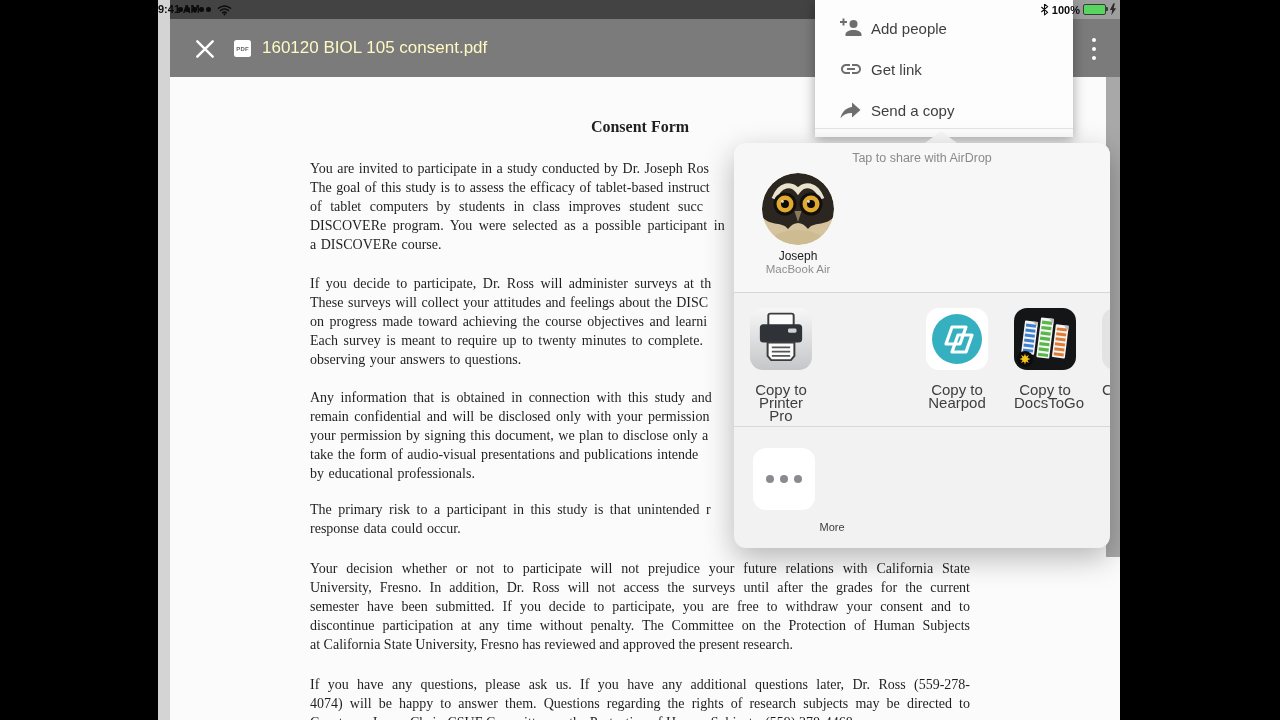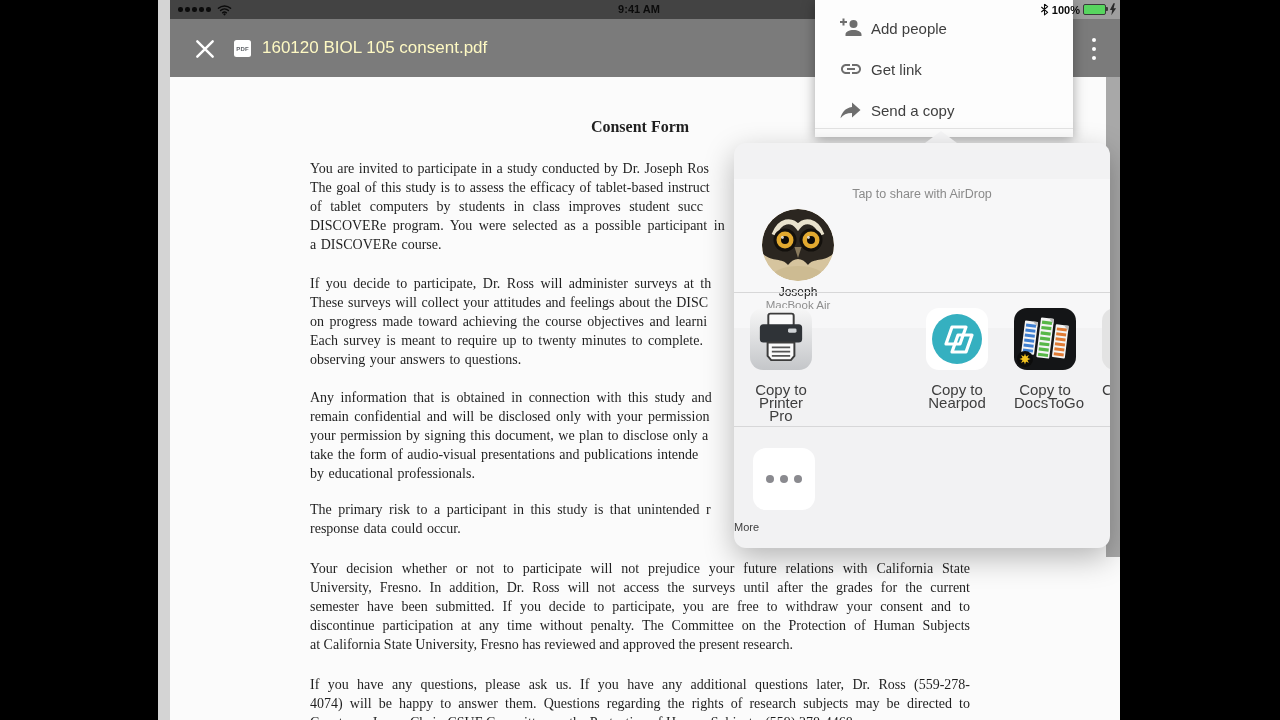--- a/index.html
+++ b/index.html
@@ -7,21 +7,21 @@
   #frame{position:relative;width:1280px;height:720px;background:#000;}
   #screen{position:absolute;left:158px;top:0;width:962px;height:720px;background:#fbfbfb;overflow:hidden;}
   
   .gutter{position:absolute;left:0;top:0;width:12px;height:720px;background:#d4d4d4;}
   
   .statusbar{position:absolute;left:12px;top:0;width:645px;height:19px;background:#434343;z-index:1;}
   .status-right-bg{position:absolute;left:915px;top:0;width:47px;height:19px;background:#9e9e9e;z-index:1;}
   .status-left{position:absolute;left:8px;top:0;height:19px;display:flex;align-items:center;gap:2px;}
   .sigdots{display:flex;gap:2.5px;margin-right:4px;}
   .sigdots i{width:4.5px;height:4.5px;border-radius:50%;background:#0b0b0b;}
-  .status-time{position:absolute;left:0;top:0;width:962px;height:19px;line-height:19px;text-align:center;
+  .status-time{position:absolute;left:0;top:0;width:962px;height:19px;line-height:19px;
     font-size:11px;font-weight:600;color:#0b0b0b;z-index:2;pointer-events:none;}
   .status-right{position:absolute;right:3px;top:0;height:19px;display:flex;align-items:center;gap:3px;z-index:9;}
   .status-right .pct{font-size:11px;font-weight:600;color:#0b0b0b;}
   .batt{position:relative;width:21px;height:9.5px;border:1px solid #3a3a3a;border-radius:2px;background:#57d55f;}
   .batt:after{content:"";position:absolute;right:-3px;top:2px;width:1.8px;height:4px;background:#3a3a3a;border-radius:0 1px 1px 0;}
   
   .toolbar{position:absolute;left:12px;top:19px;width:950px;height:58px;background:#7b7b7b;z-index:1;}
   .tb-close{position:absolute;left:24px;top:19px;width:22px;height:22px;cursor:pointer;}
   .pdf-badge{position:absolute;left:64px;top:21px;width:17px;height:17px;background:#fff;border-radius:2.5px;
     display:flex;align-items:center;justify-content:center;font-size:6px;font-weight:700;color:#5f6368;letter-spacing:.2px;}
@@ -45,39 +45,39 @@
     box-shadow:0 3px 12px rgba(0,0,0,.35);}
   .menu-item{position:absolute;left:0;width:258px;height:40px;display:flex;align-items:center;cursor:pointer;}
   .menu-item .mi-icon{width:24px;height:24px;margin-left:24px;flex:none;}
   .menu-item .mi-label{margin-left:8px;font-size:15px;color:#3f3f3f;}
   .menu-div{position:absolute;left:0;top:128px;width:258px;height:1px;background:#e4e4e4;}
   
   .arrow{position:absolute;left:767px;top:131px;width:0;height:0;z-index:6;
     border-left:16px solid transparent;border-right:16px solid transparent;border-bottom:12px solid #f7f7f8;}
   .sheet{position:absolute;left:576px;top:143px;width:376px;height:405px;background:#f2f2f3;border-radius:12px;
     overflow:hidden;z-index:6;box-shadow:0 10px 30px rgba(0,0,0,.28);}
-  .airdrop{position:absolute;left:0;top:0;width:376px;height:149px;background:#f7f7f8;margin-top:36px;}
+  .airdrop{position:absolute;left:0;top:0;width:376px;height:149px;background:#f7f7f8;}
   .ad-hint{position:absolute;left:0;top:8px;width:376px;text-align:center;font-size:12.5px;color:#8a8a8a;}
   .ad-target{position:absolute;left:14px;top:30px;width:100px;text-align:center;cursor:pointer;}
   .ad-avatar{width:72px;height:72px;border-radius:50%;margin:0 auto;overflow:hidden;display:block;}
   .ad-name{margin-top:4px;font-size:12px;color:#1c1c1c;}
   .ad-device{font-size:11.5px;color:#8e8e8e;}
   .sheet-div{position:absolute;left:0;width:376px;height:1px;background:#d7d7d8;}
   .app{position:absolute;top:165px;width:62px;text-align:center;cursor:pointer;}
   .app .tile{width:62px;height:62px;border-radius:13px;margin:0 auto;position:relative;overflow:hidden;}
   .app .al{margin-top:13px;font-size:15px;line-height:13px;color:#3e3e3e;}
   .tile-printer{background:linear-gradient(180deg,#f7f7f7,#c4c6c9);}
   .tile-acrobat{background:linear-gradient(180deg,#ef2e2e,#cf121c);}
   .tile-nearpod{background:#fff;}
   .tile-dtg{background:#141517;}
   .tile-partial{background:#e3e3e3;}
   .more-tile{position:absolute;left:19px;top:305px;width:62px;height:62px;border-radius:13px;background:#fff;
     display:flex;align-items:center;justify-content:center;gap:6px;cursor:pointer;}
   .more-tile i{width:8px;height:8px;border-radius:50%;background:#8a8a8f;}
-  .more-label{position:absolute;left:0px;top:378px;width:100px;font-size:11px;color:#3e3e3e;}
+  .more-label{position:absolute;left:0px;top:378px;width:100px;text-align:center;font-size:11px;color:#3e3e3e;padding-left:48px;}
 </style>
 </head>
 <body>
 
 <div id="frame">
 <div id="screen">
 
   <div class="gutter"></div>
 
   <div class="doc">

